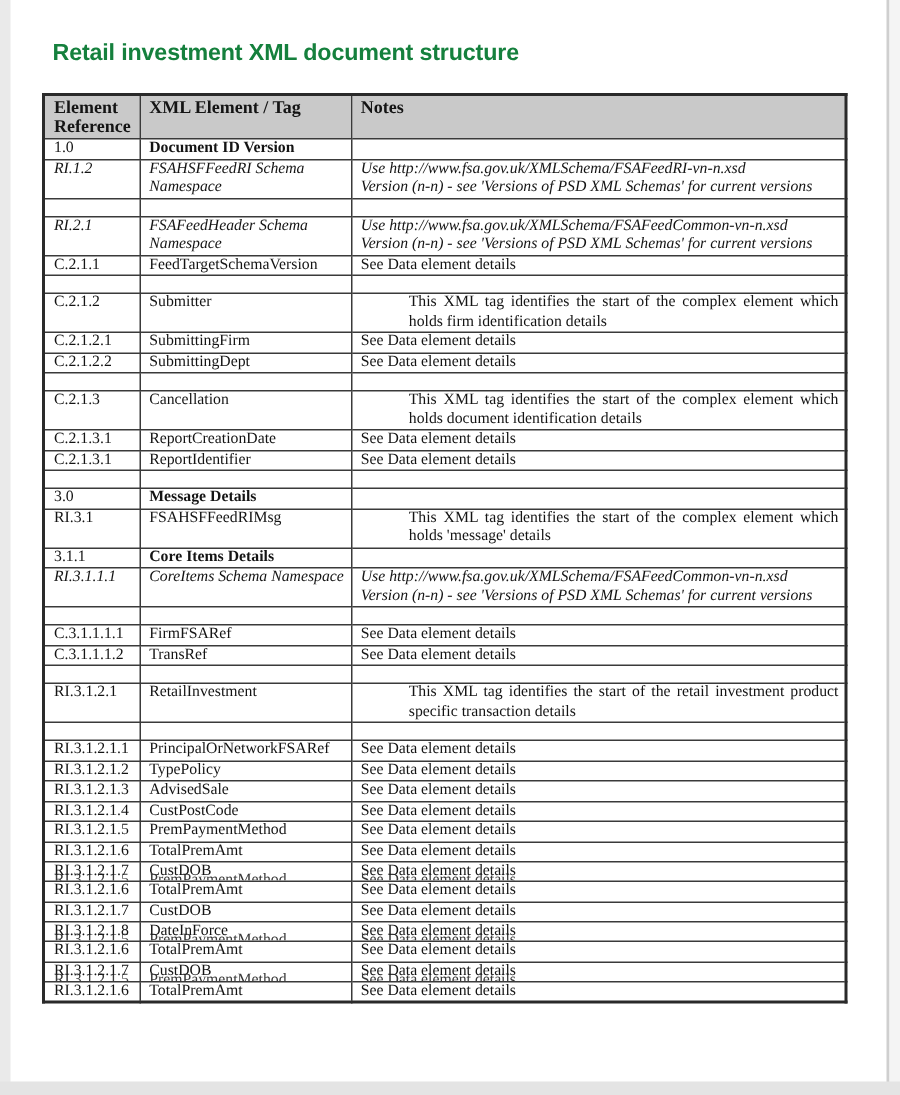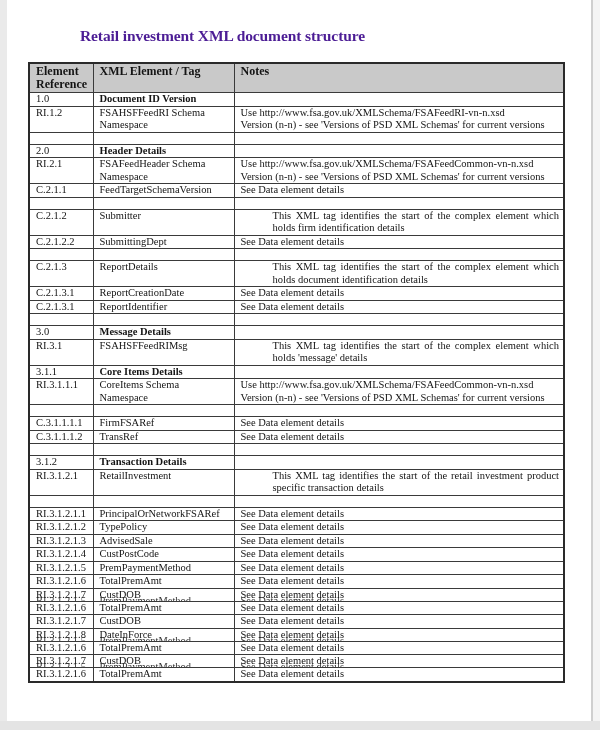--- a/index.html
+++ b/index.html
@@ -3,32 +3,32 @@
 <meta charset="utf-8">
 <style>
   html,body{margin:0;padding:0;}
   body{width:600px;height:730px;background:#ffffff;position:relative;overflow:hidden;
        font-family:"Liberation Serif", serif;}
   .scan-edge-left{position:absolute;left:0;top:0;width:7px;height:730px;background:#eaeaea;}
   .scan-edge-right{position:absolute;left:591px;top:0;width:2px;height:722px;background:#cfcfcf;}
   .scan-edge-right-outer{position:absolute;left:593px;top:0;width:7px;height:722px;background:#f4f4f4;}
   .scan-edge-bottom{position:absolute;left:0;top:721px;width:600px;height:9px;background:#e4e4e4;}
 
-  .page-title{position:absolute;left:35px;top:27px;font-family:Liberation Serif, serif;
-      font-weight:bold;font-size:15.5px;color:#4c1d95;letter-spacing:-0.1px;margin-left:45px;}
+  .page-title{position:absolute;left:35px;top:27px;font-family:Liberation Sans, sans-serif;
+      font-weight:bold;font-size:15.5px;color:#15803d;letter-spacing:-0.1px;}
 
   table.doc-table{position:absolute;left:28px;top:62px;width:535px;border-collapse:collapse;
       table-layout:fixed;border:2px solid #2a2a2a;}
   .doc-table th,.doc-table td{border:1px solid #3a3a3a;vertical-align:top;
       font-size:10.5px;line-height:12.5px;color:#141414;padding:0 4px 0 6px;overflow:hidden;}
   .doc-table thead th{background:#c9c9c9;font-weight:bold;text-align:left;height:27px;
       font-size:12px;line-height:13px;padding-top:1px;}
   .doc-table td{height:12px;}
   tr.r-blank td{height:11px;}
-  tr.r-double td{height:25px;}
+  tr.r-double td{height:25px;font-style:italic;}
   tr.r-para td{height:25px;}
   td.just{text-align:justify;padding-left:38px;}
   td.pre{white-space:pre-line;margin-top:45px;}
   .b{font-weight:bold;}
   .cw{position:relative;height:12px;overflow:hidden;}
   .cw .gline{position:absolute;top:6px;left:0;white-space:nowrap;color:#222;opacity:0.9;}
 </style>
 </head>
 <body>
 
@@ -62,25 +62,20 @@
         <td>RI.1.2</td>
         <td>FSAHSFFeedRI Schema Namespace</td>
         <td class="pre">Use http://www.fsa.gov.uk/XMLSchema/FSAFeedRI-vn-n.xsd
 Version (n-n) - see 'Versions of PSD XML Schemas' for current versions</td>
       </tr>
       <tr class="r-blank">
         <td></td>
         <td></td>
         <td></td>
       </tr>
-      <tr class="r-group">
-        <td>2.0</td>
-        <td><span class="b">Header Details</span></td>
-        <td></td>
-      </tr>
       <tr class="r-double">
         <td>RI.2.1</td>
         <td>FSAFeedHeader Schema Namespace</td>
         <td class="pre">Use http://www.fsa.gov.uk/XMLSchema/FSAFeedCommon-vn-n.xsd
 Version (n-n) - see 'Versions of PSD XML Schemas' for current versions</td>
       </tr>
       <tr class="r-data">
         <td>C.2.1.1</td>
         <td>FeedTargetSchemaVersion</td>
         <td>See Data element details</td>
@@ -89,32 +84,37 @@
         <td></td>
         <td></td>
         <td></td>
       </tr>
       <tr class="r-para">
         <td>C.2.1.2</td>
         <td>Submitter</td>
         <td class="just">This XML tag identifies the start of the complex element which holds firm identification details</td>
       </tr>
       <tr class="r-data">
+        <td>C.2.1.2.1</td>
+        <td>SubmittingFirm</td>
+        <td>See Data element details</td>
+      </tr>
+      <tr class="r-data">
         <td>C.2.1.2.2</td>
         <td>SubmittingDept</td>
         <td>See Data element details</td>
       </tr>
       <tr class="r-blank">
         <td></td>
         <td></td>
         <td></td>
       </tr>
       <tr class="r-para">
         <td>C.2.1.3</td>
-        <td>ReportDetails</td>
+        <td>Cancellation</td>
         <td class="just">This XML tag identifies the start of the complex element which holds document identification details</td>
       </tr>
       <tr class="r-data">
         <td>C.2.1.3.1</td>
         <td>ReportCreationDate</td>
         <td>See Data element details</td>
       </tr>
       <tr class="r-data">
         <td>C.2.1.3.1</td>
         <td>ReportIdentifier</td>
@@ -159,25 +159,20 @@
       <tr class="r-data">
         <td>C.3.1.1.1.2</td>
         <td>TransRef</td>
         <td>See Data element details</td>
       </tr>
       <tr class="r-blank">
         <td></td>
         <td></td>
         <td></td>
       </tr>
-      <tr class="r-group">
-        <td>3.1.2</td>
-        <td><span class="b">Transaction Details</span></td>
-        <td></td>
-      </tr>
       <tr class="r-para">
         <td>RI.3.1.2.1</td>
         <td>RetailInvestment</td>
         <td class="just">This XML tag identifies the start of the retail investment product specific transaction details</td>
       </tr>
       <tr class="r-blank">
         <td></td>
         <td></td>
         <td></td>
       </tr>

